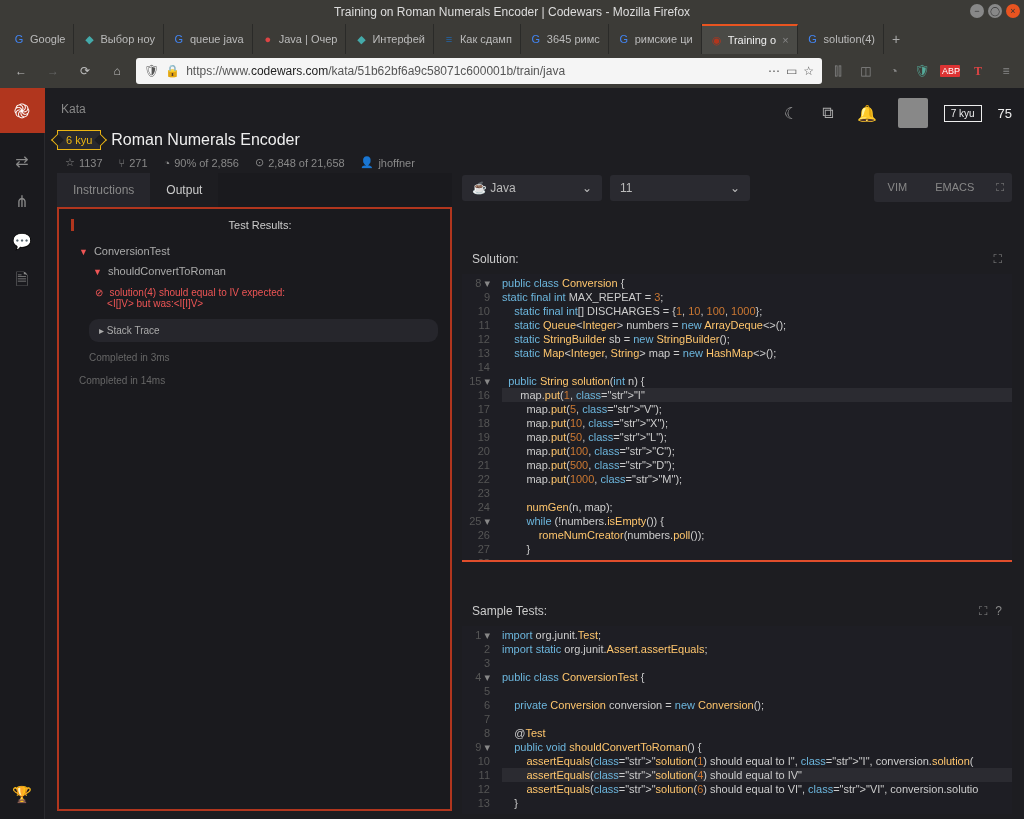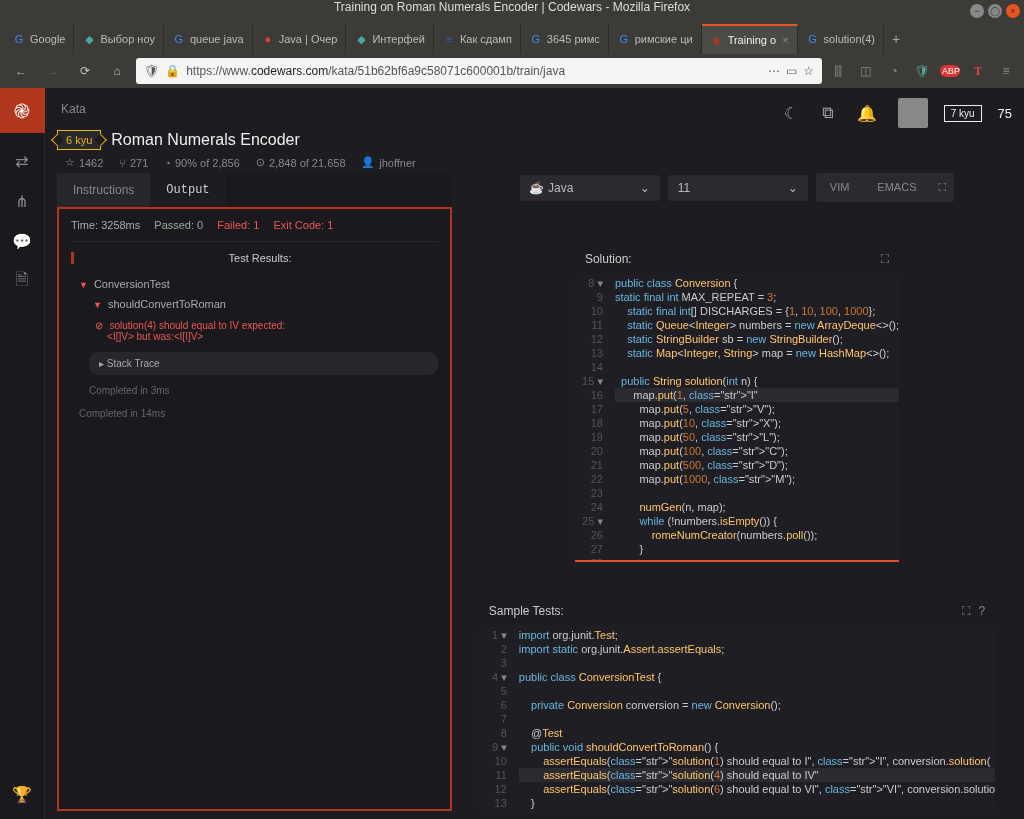--- a/index.html
+++ b/index.html
@@ -1,18 +1,18 @@
 <!DOCTYPE html>
 <html><head>
 <meta charset="utf-8">
 <style>
 * { margin: 0; padding: 0; box-sizing: border-box; font-family: sans-serif; }
 body { width: 1024px; height: 819px; background: #3a3a3a; color: #ccc; overflow: hidden; font-size: 12px; }
 
-.titlebar { height: 24px; background: #3c3b37; display: flex; justify-content: center; position: relative; color: #ddd; font-size: 12px; }
+.titlebar { height: 24px; background: #3c3b37; display: flex; align-items: center; justify-content: center; position: relative; color: #ddd; font-size: 12px; }
 .titlebar-buttons { position: absolute; right: 4px; top: 4px; display: flex; gap: 4px; }
 .titlebar-buttons span { width: 14px; height: 14px; border-radius: 50%; font-size: 9px; display: inline-flex; align-items: center; justify-content: center; color: #333; }
 .tb-min { background: #888; } .tb-max { background: #888; } .tb-close { background: #e95420; }
 
 .tabbar { height: 30px; background: #3c3b37; display: flex; align-items: stretch; padding-left: 4px; }
 .tab { display: flex; align-items: center; padding: 0 8px; background: #3c3b37; color: #bbb; font-size: 11px; border-right: 1px solid #2a2a28; max-width: 100px; overflow: hidden; white-space: nowrap; gap: 4px; }
 .tab.active { background: #4a4a46; border-top: 2px solid #e95420; color: #eee; }
 .tab .favicon { width: 14px; height: 14px; display: inline-flex; align-items: center; justify-content: center; }
 .tab-close { margin-left: 2px; color: #888; }
 .tab-plus { display: flex; align-items: center; padding: 0 8px; color: #aaa; font-size: 14px; }
@@ -48,31 +48,31 @@
 .kata-stats span { display: flex; align-items: center; gap: 4px; }
 
 .header-right { display: flex; align-items: center; gap: 16px; }
 .header-icon { color: #aaa; font-size: 16px; padding: 0 4px; }
 .avatar { width: 30px; height: 30px; background: #888; border-radius: 2px; }
 .user-kyu { border: 1px solid #eee; color: #eee; padding: 2px 6px; font-size: 10px; position: relative; }
 .honor { color: #eee; font-size: 13px; }
 
 .panes { flex: 1; display: flex; padding: 0 12px 8px; gap: 10px; overflow: hidden; }
 .left-pane { width: 395px; display: flex; flex-direction: column; }
-.right-pane { flex: 1; display: flex; flex-direction: column; gap: 10px; align-items: center; }
+.right-pane { flex: 1; display: flex; flex-direction: column; gap: 10px; }
 
 .lang-row { display: flex; gap: 8px; margin-bottom: 8px; align-items: center; }
 .dropdown { background: #2a2a30; color: #bbb; padding: 6px 10px; border-radius: 3px; display: flex; align-items: center; justify-content: space-between; min-width: 140px; font-size: 12px; }
 .editor-modes { margin-left: auto; display: flex; gap: 0; background: #2a2a30; border-radius: 3px; }
 .editor-mode { padding: 8px 14px; color: #888; font-size: 11px; }
 .editor-mode.expand { padding: 8px; }
 
 .tabs-row { display: flex; background: #1a1a1e; }
 .cw-tab { padding: 10px 16px; color: #888; font-size: 12px; background: #26262c; text-align: center; }
-.cw-tab.active { background: #1d1d21; color: #ccc; font-family: Liberation Mono, monospace; }
+.cw-tab.active { background: #1d1d21; color: #ccc; }
 
 .output-body { flex: 1; border: 2px solid #b1361e; background: #1a1a1e; padding: 10px 12px; color: #aaa; font-size: 11px; overflow: auto; }
 .output-header { display: flex; gap: 14px; padding-bottom: 10px; border-bottom: 1px solid #2a2a2e; margin-bottom: 10px; }
 .output-header .pass { color: #9a9; } .output-header .fail { color: #e55; } .output-header .exit { color: #e55; }
 .test-results-h { border-left: 3px solid #b1361e; padding-left: 8px; margin-bottom: 10px; color: #ccc; text-align: center; }
 .tree-item { padding: 4px 0 4px 8px; }
 .tree-caret { color: #e55; margin-right: 6px; font-size: 9px; }
 .fail-msg { color: #e55; padding: 6px 0 6px 24px; font-family: monospace; font-size: 10px; }
 .stack-trace { background: #26262c; padding: 6px 10px; margin: 4px 0 4px 18px; border-radius: 9px; font-size: 10px; }
 .completed { color: #666; font-size: 10px; padding: 6px 0 6px 18px; }
@@ -164,21 +164,21 @@
     <span><span>https://www.</span><b>codewars.com</b><span>/kata/51b62bf6a9c58071c600001b/train/java</span></span>
     <span style="margin-left:auto">⋯</span>
     <span>▭</span>
     <span>☆</span>
   </div>
   <div class="right-icons">
     <span>⫿⫿</span>
     <span>◫</span>
     <span>◔</span>
     <span style="color:#5a9">🛡</span>
-    <span style="background:#d33;color:#fff;border-radius:6px;padding:1px 2px;font-size:9px">ABP</span>
+    <span style="background:#d33;color:#fff;border-radius:1px;padding:1px 2px;font-size:9px">ABP</span>
     <span style="color:#d44;font-family:serif;font-weight:bold">T</span>
     <span>≡</span>
   </div>
 </div>
 
 <div class="content">
   <div class="sidebar">
     <div class="sidebar-logo">֎</div>
     <div style="height:8px"></div>
     <div class="sidebar-item">⇄</div>
@@ -190,21 +190,21 @@
 
   <div class="main">
     <div class="kata-header">
       <div class="kata-left">
         <div class="kata-label">Kata</div>
         <div class="kata-title-row">
           <span class="kyu-badge">6 kyu</span>
           <span class="kata-title">Roman Numerals Encoder</span>
         </div>
         <div class="kata-stats">
-          <span>☆ <span>1462</span></span>
+          <span>☆ <span>1137</span></span>
           <span>⑂ <span>271</span></span>
           <span>◔ <span>90% of 2,856</span></span>
           <span>⊙ <span>2,848 of 21,658</span></span>
           <span>👤 <span>jhoffner</span></span>
         </div>
       </div>
       <div class="header-right">
         <span class="header-icon">☾</span>
         <span class="header-icon">⧉</span>
         <span class="header-icon">🔔</span>
@@ -215,26 +215,20 @@
     </div>
 
     <div class="panes">
 
       <div class="left-pane">
         <div class="tabs-row">
           <div class="cw-tab">Instructions</div>
           <div class="cw-tab active">Output</div>
         </div>
         <div class="output-body">
-          <div class="output-header">
-            <span>Time: 3258ms</span>
-            <span class="pass">Passed: 0</span>
-            <span class="fail">Failed: 1</span>
-            <span class="exit">Exit Code: 1</span>
-          </div>
           <div class="test-results-h">Test Results:</div>
           <div class="tree-item">
             <span class="tree-caret">▼</span><span>ConversionTest</span>
           </div>
           <div class="tree-item" style="padding-left:22px">
             <span class="tree-caret">▼</span><span>shouldConvertToRoman</span>
           </div>
           <div class="fail-msg">
             <span style="color:#e55">⊘</span> <span>solution(4) should equal to IV expected:</span><br>
             &nbsp;&nbsp;<span>&lt;I[]V&gt; but was:&lt;I[I]V&gt;</span>

